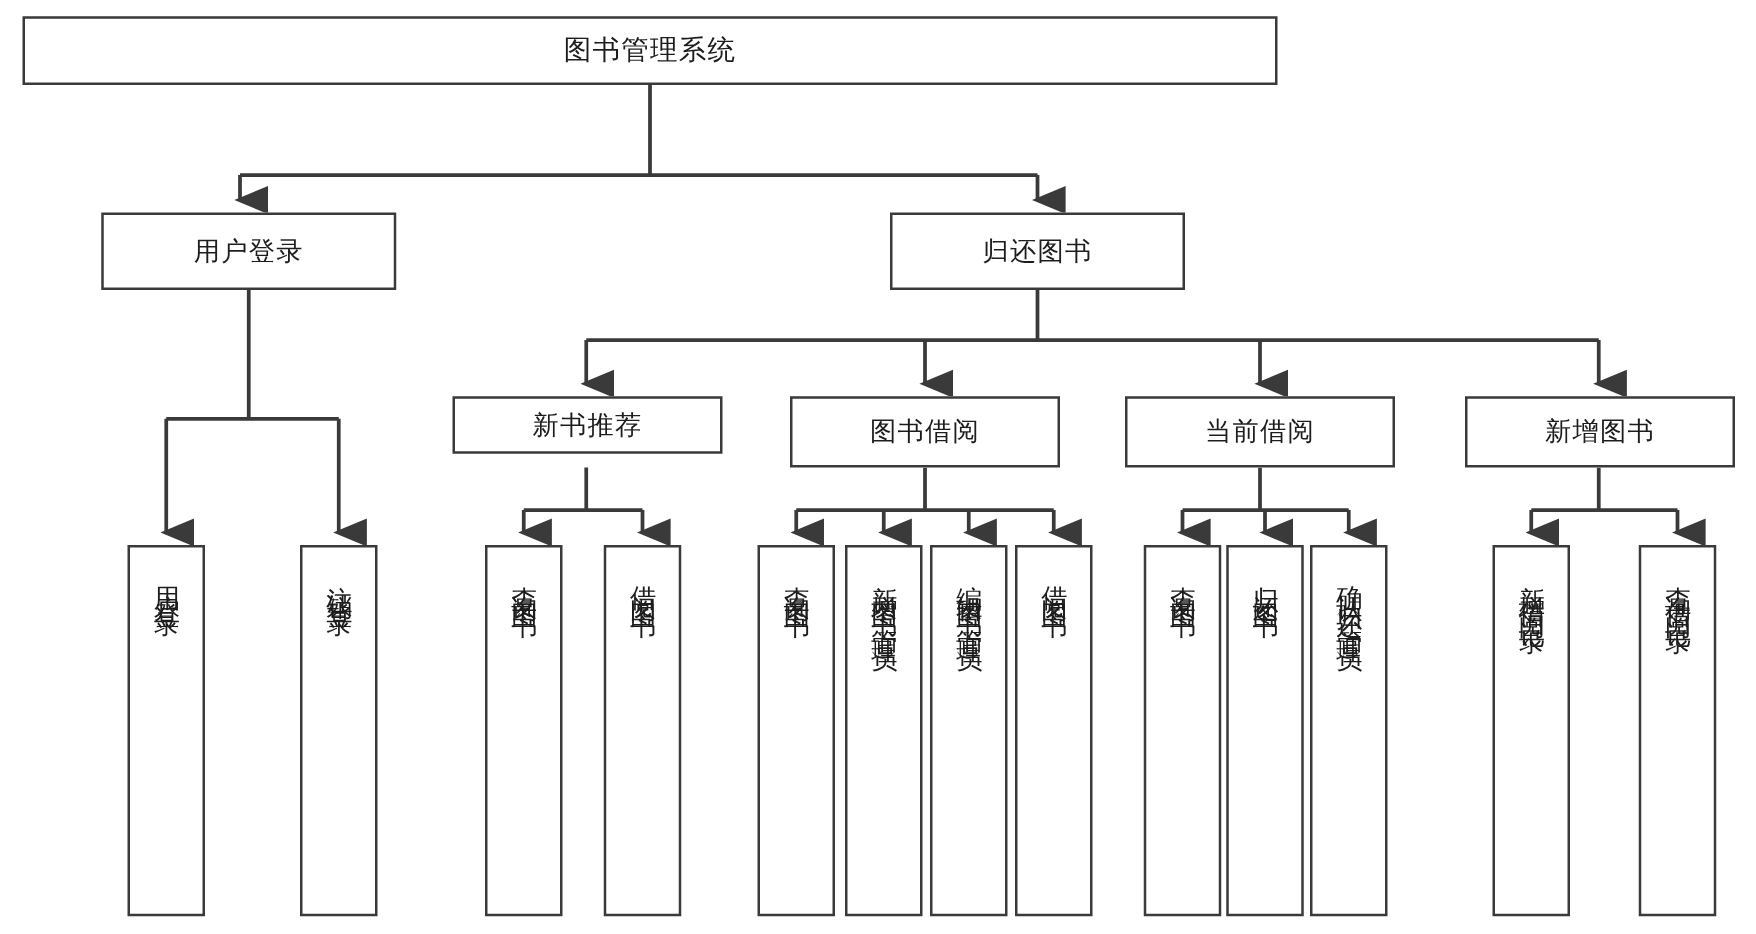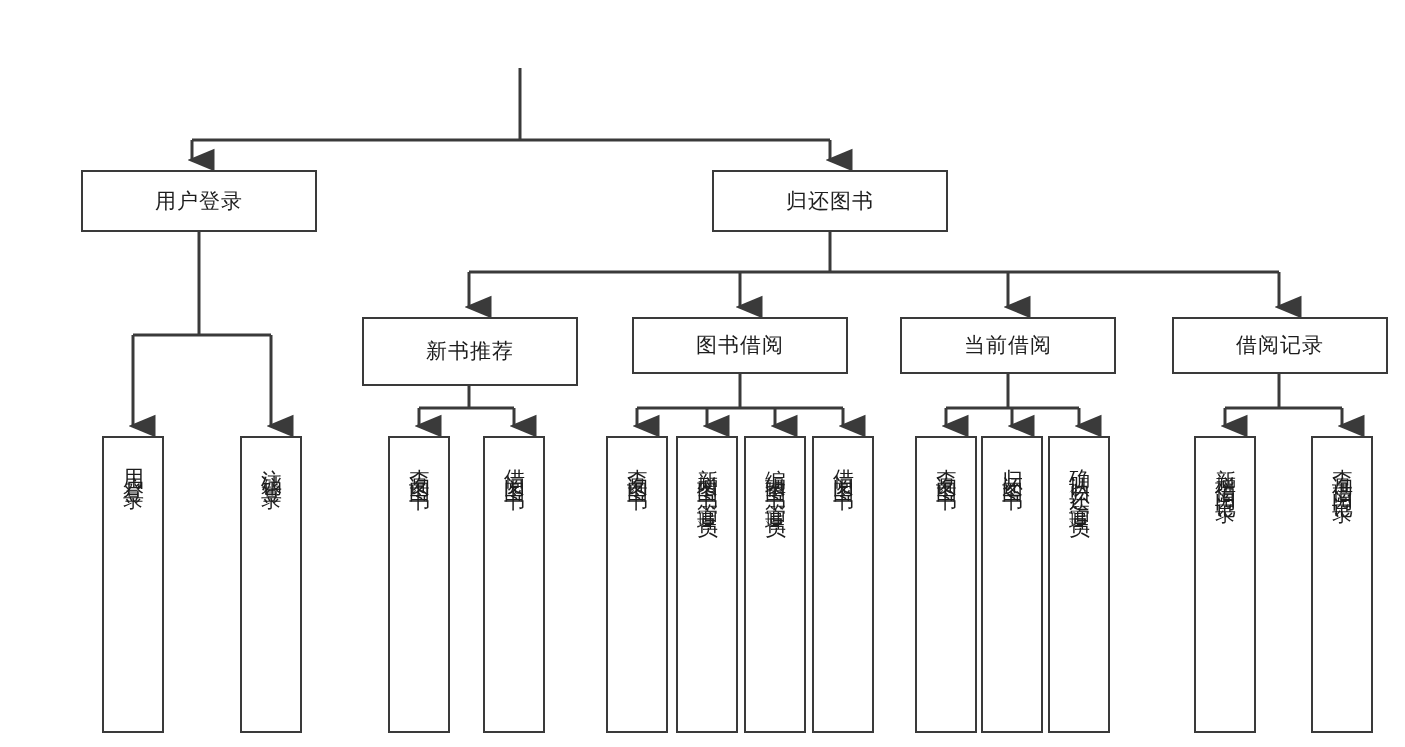--- a/index.html
+++ b/index.html
@@ -124,43 +124,46 @@
       <path d="M 1012 408 L 1012 426" marker-end="url(#arrow)"></path>
       <path d="M 1079 408 L 1079 426" marker-end="url(#arrow)"></path>
 
       <path d="M 1279 374 L 1279 408"></path>
       <path d="M 1225 408 L 1342 408"></path>
       <path d="M 1225 408 L 1225 426" marker-end="url(#arrow)"></path>
       <path d="M 1342 408 L 1342 426" marker-end="url(#arrow)"></path>
     </g>
   </svg>
 
+  <div class="node root" style="left:18px; top:13px; width:1004px; height:55px;">
+    <span class="node-label">图书管理系统</span>
+  </div>
 
   <div class="node level2" style="left:81px; top:170px; width:236px; height:62px;">
     <span class="node-label">用户登录</span>
   </div>
 
   <div class="node level2" style="left:712px; top:170px; width:236px; height:62px;">
     <span class="node-label">归还图书</span>
   </div>
 
-  <div class="node level3" style="left:362px; top:317px; width:216px; height:69px;">
+  <div class="node level3" style="left:362px; top:317px; width:216px; height:46px;">
     <span class="node-label">新书推荐</span>
   </div>
 
   <div class="node level3" style="left:632px; top:317px; width:216px; height:57px;">
     <span class="node-label">图书借阅</span>
   </div>
 
   <div class="node level3" style="left:900px; top:317px; width:216px; height:57px;">
     <span class="node-label">当前借阅</span>
   </div>
 
   <div class="node level3" style="left:1172px; top:317px; width:216px; height:57px;">
-    <span class="node-label">借阅记录</span>
+    <span class="node-label">新增图书</span>
   </div>
 
   <div class="node leaf" style="left:102px; top:436px; width:62px; height:297px;">
     <span class="node-label">用户登录</span>
   </div>
 
   <div class="node leaf" style="left:240px; top:436px; width:62px; height:297px;">
     <span class="node-label">注销登录</span>
   </div>
 

